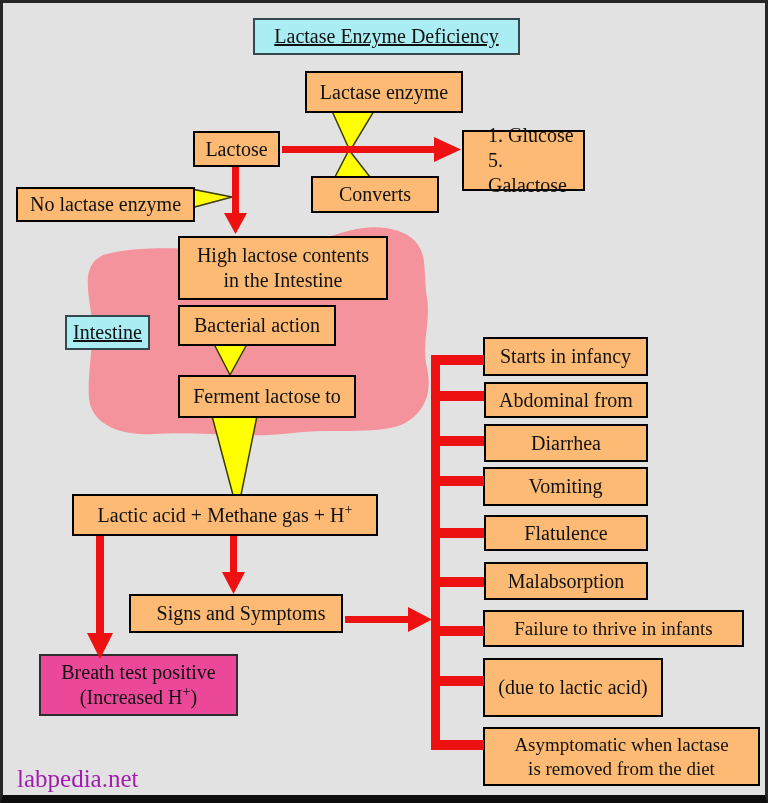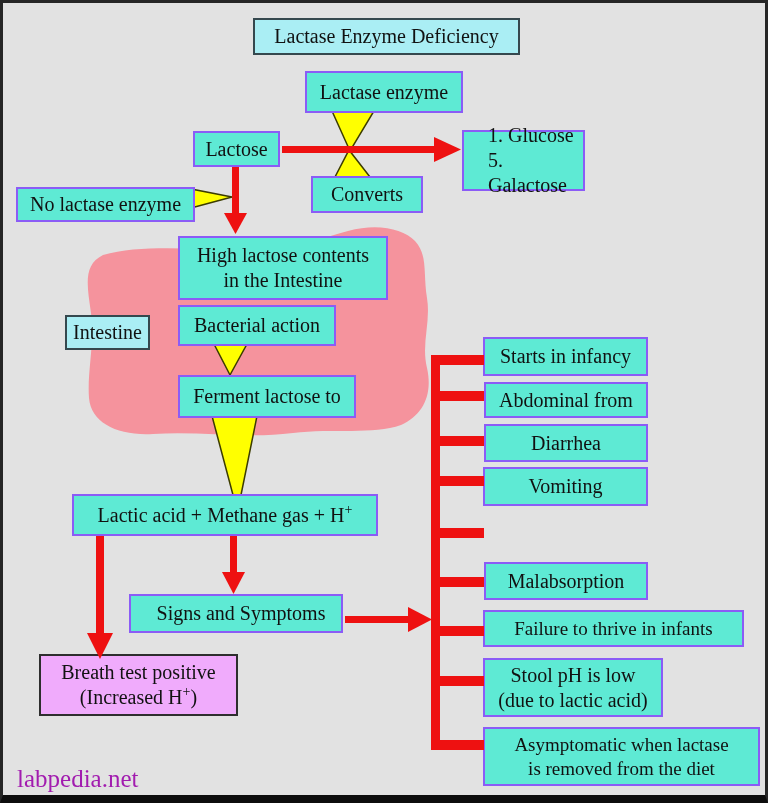--- a/index.html
+++ b/index.html
@@ -18,23 +18,23 @@
   }
   .layer{position:absolute;left:0;top:0;width:762px;height:792px;}
   .overlay{pointer-events:none;}
   .node{
     position:absolute;
     display:flex;align-items:center;justify-content:center;
     text-align:center;
     font-size:20px;line-height:1.25;
     box-sizing:border-box;
   }
-  .box-yellow{background:#5eead4;border:2px solid #8b5cf6;}
-  .box-cyan{background:#AAEEF4;border:2px solid #35484e;}
-  .box-teal{background:#f0abfc;border:2px solid #2e2e2e;}
+  .box-yellow{background:#fdba74;border:2px solid #000000;}
+  .box-cyan{background:#AAEEF4;border:2px solid #35484e;text-decoration:underline;}
+  .box-teal{background:#ec4899;border:2px solid #2e2e2e;}
   .left-align{justify-content:flex-start;text-align:left;padding-left:9px;}
   .sup{font-size:14px;vertical-align:super;line-height:0;}
   .watermark{
     position:absolute;left:14px;top:762px;
     font-size:25px;color:#a21caf;
   }
 </style>
 </head>
 <body>
 
@@ -72,21 +72,21 @@
     <span>Lactose</span>
   </div>
 
   <div class="node box-yellow left-align" style="left:459px;top:127px;width:123px;height:61px;padding-left:24px;">
     <div>
       <div>1. Glucose</div>
       <div>5. Galactose</div>
     </div>
   </div>
 
-  <div class="node box-yellow" style="left:308px;top:173px;width:112px;height:37px;">
+  <div class="node box-yellow" style="left:308px;top:173px;width:128px;height:37px;">
     <span>Converts</span>
   </div>
 
   <div class="node box-yellow" style="left:13px;top:184px;width:179px;height:35px;">
     <span>No lactase enzyme</span>
   </div>
 
   <div class="node box-yellow" style="left:175px;top:233px;width:210px;height:64px;">
     <div>
       <div>High lactose contents</div>
@@ -126,29 +126,31 @@
   </div>
   <div class="node box-yellow" style="left:481px;top:379px;width:164px;height:36px;">
     <span>Abdominal from</span>
   </div>
   <div class="node box-yellow" style="left:480px;top:464px;width:165px;height:39px;">
     <span>Vomiting</span>
   </div>
   <div class="node box-yellow" style="left:481px;top:421px;width:164px;height:38px;">
     <span>Diarrhea</span>
   </div>
+  <div class="node box-yellow" style="left:481px;top:512px;width:164px;height:36px;">
+    <span>Flatulence</span>
+  </div>
   <div class="node box-yellow" style="left:481px;top:559px;width:164px;height:38px;">
     <span>Malabsorption</span>
   </div>
   <div class="node box-yellow" style="left:480px;top:607px;width:261px;height:37px;font-size:19px;">
     <span>Failure to thrive in infants</span>
   </div>
   <div class="node box-yellow" style="left:480px;top:655px;width:180px;height:59px;">
     <div>
-      <div>Stool pH is low</div>
       <div>(due to lactic acid)</div>
     </div>
   </div>
   <div class="node box-yellow" style="left:480px;top:724px;width:277px;height:59px;font-size:19px;">
     <div>
       <div>Asymptomatic when lactase</div>
       <div>is removed from the diet</div>
     </div>
   </div>
 

